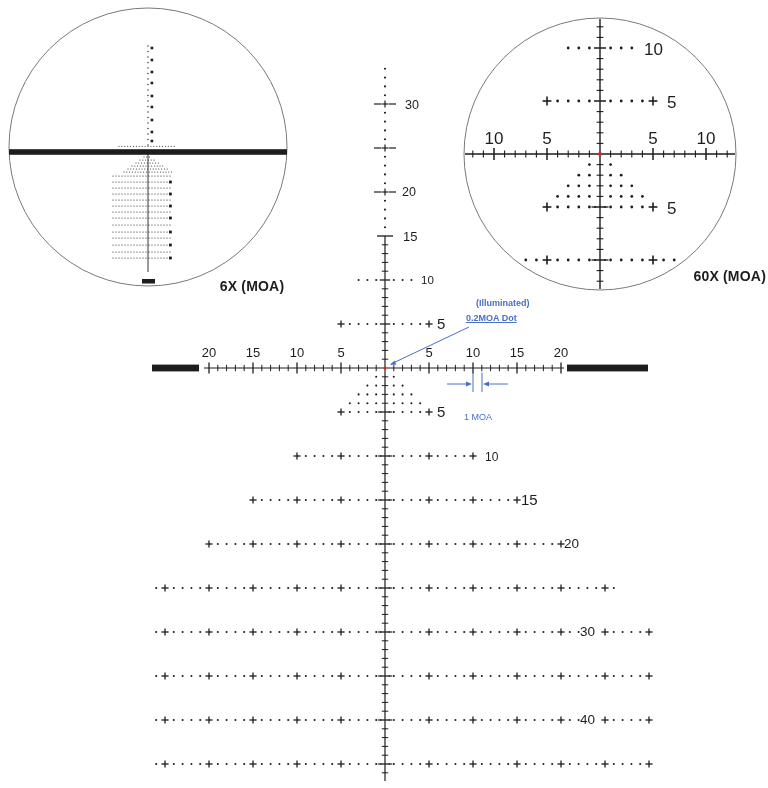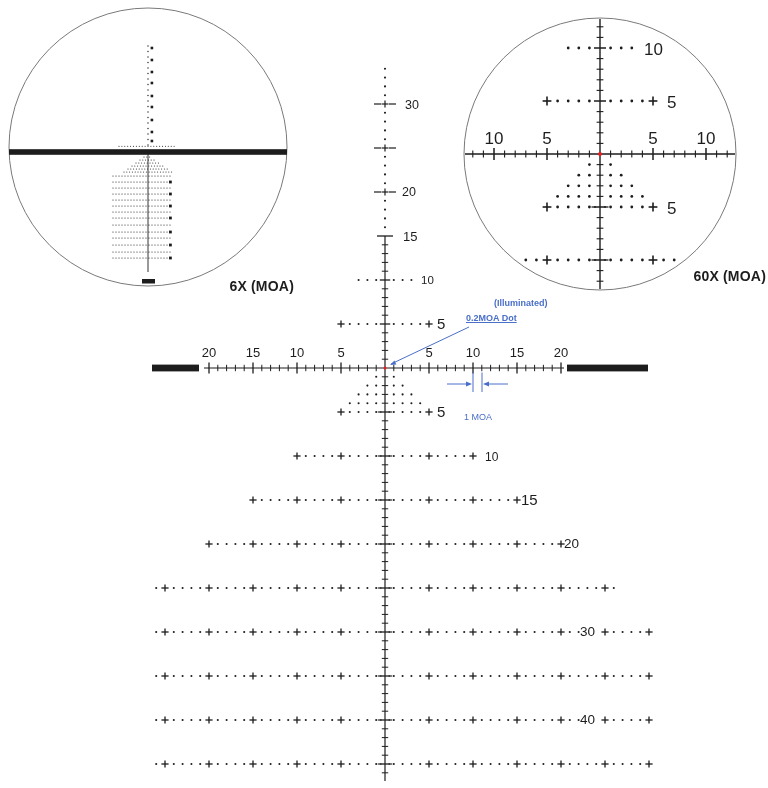--- a/index.html
+++ b/index.html
@@ -1215,22 +1215,22 @@
         <circle cx="158" cy="258" r="0.6" fill="#1d1d1d"></circle>
         <circle cx="161" cy="258" r="0.6" fill="#1d1d1d"></circle>
         <circle cx="164" cy="258" r="0.6" fill="#1d1d1d"></circle>
         <circle cx="167" cy="258" r="0.6" fill="#1d1d1d"></circle>
         <circle cx="170" cy="258" r="0.6" fill="#1d1d1d"></circle>
         <rect x="169" y="256.6" width="2.8" height="2.8" fill="#1d1d1d"></rect>
         <rect x="142" y="279" width="13" height="4.5" fill="#1d1d1d"></rect>
       </g>
     </svg>
 
-  <span class="lbl view-label" style="left:210px;top:278px;width:84px;text-align:right;">6X (MOA)</span>
+  <span class="lbl view-label" style="left:210px;top:278px;width:84px;text-align:center;">6X (MOA)</span>
 
   <span class="lbl view-label" style="left:682px;top:268px;width:84px;text-align:right;">60X (MOA)</span>
 
-  <span class="lbl blue-note" style="left:494px;top:298px;">(Illuminated)</span>
+  <span class="lbl blue-note" style="left:476px;top:298px;">(Illuminated)</span>
 
   <span class="lbl blue-note" style="left:466px;top:313px;text-decoration:underline;">0.2MOA Dot</span>
 
   <span class="lbl blue-note-light" style="left:459px;top:396px;width:38px;text-align:center;margin-top:16px;">1 MOA</span>
 </div>
 
 </body></html>

